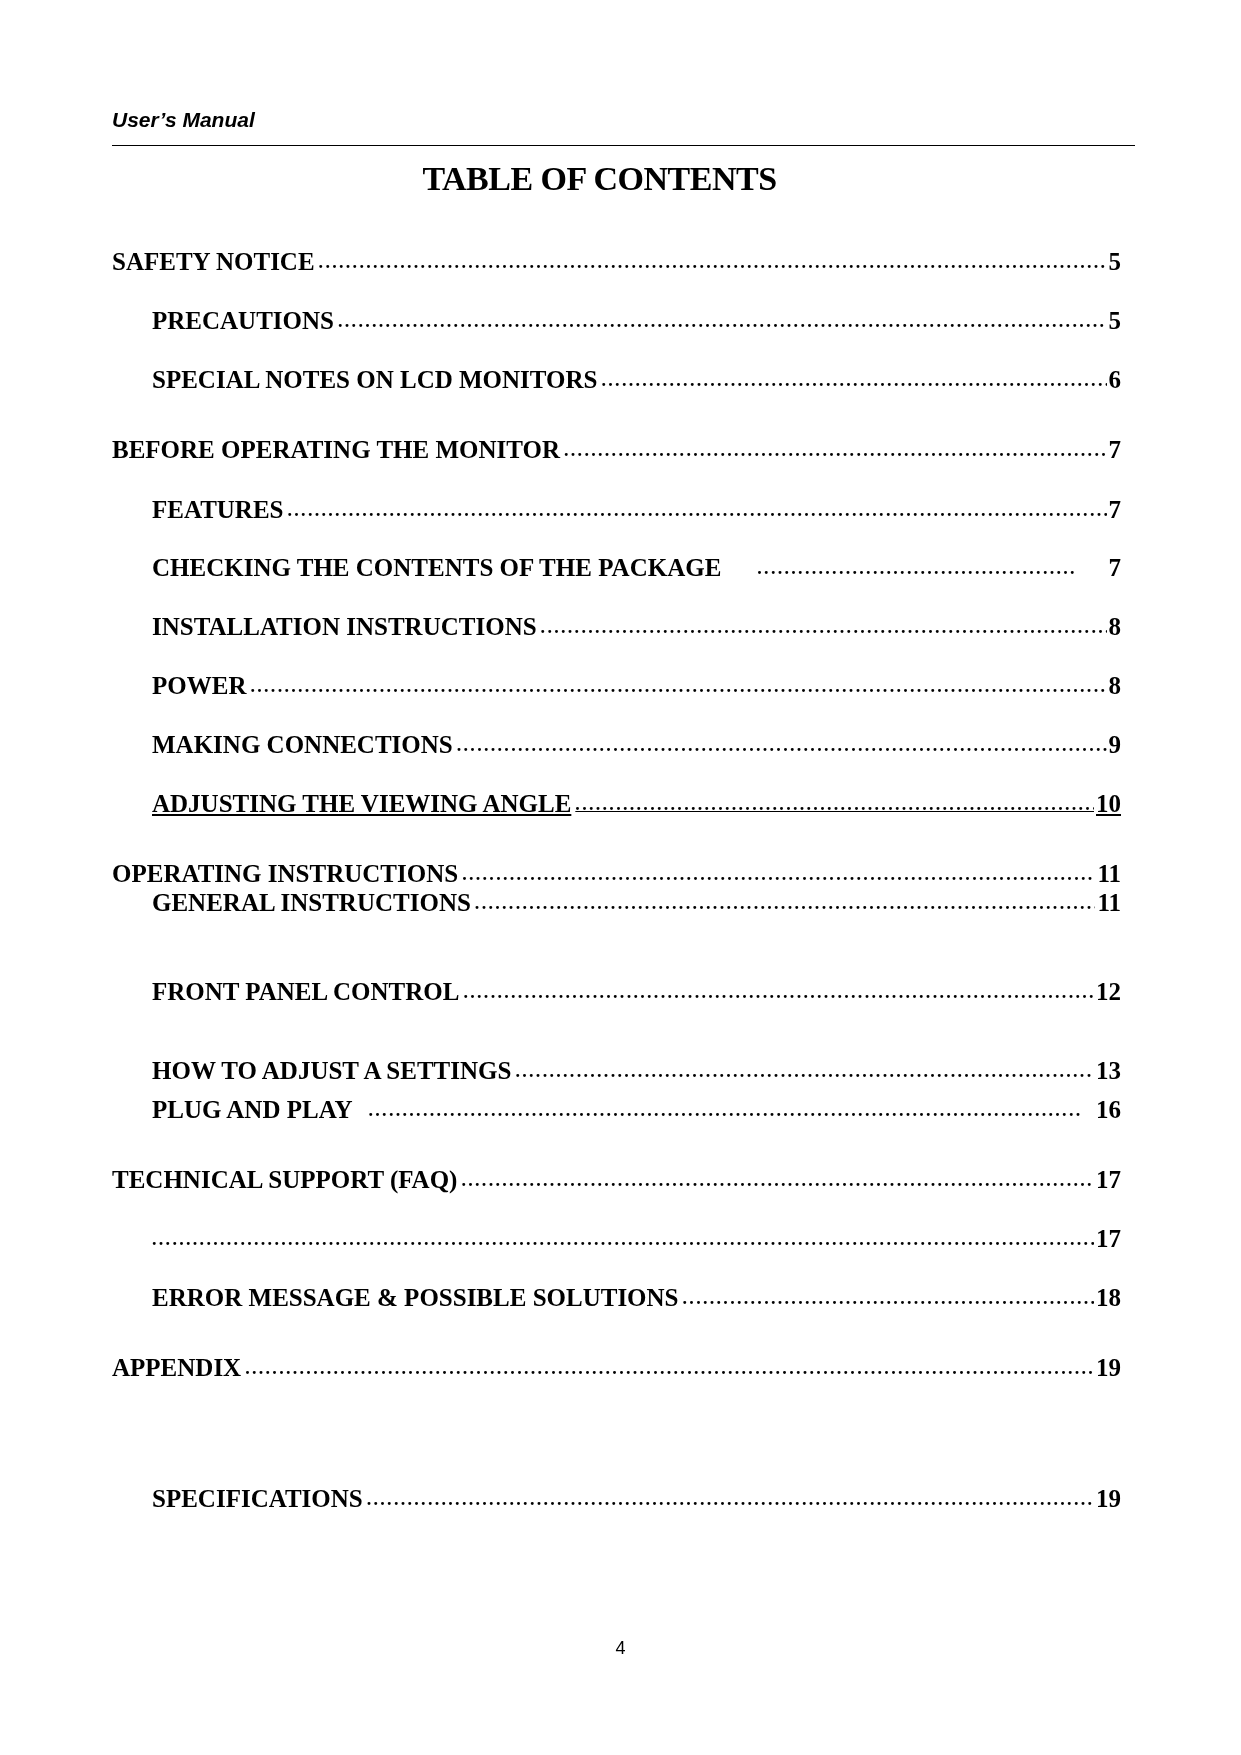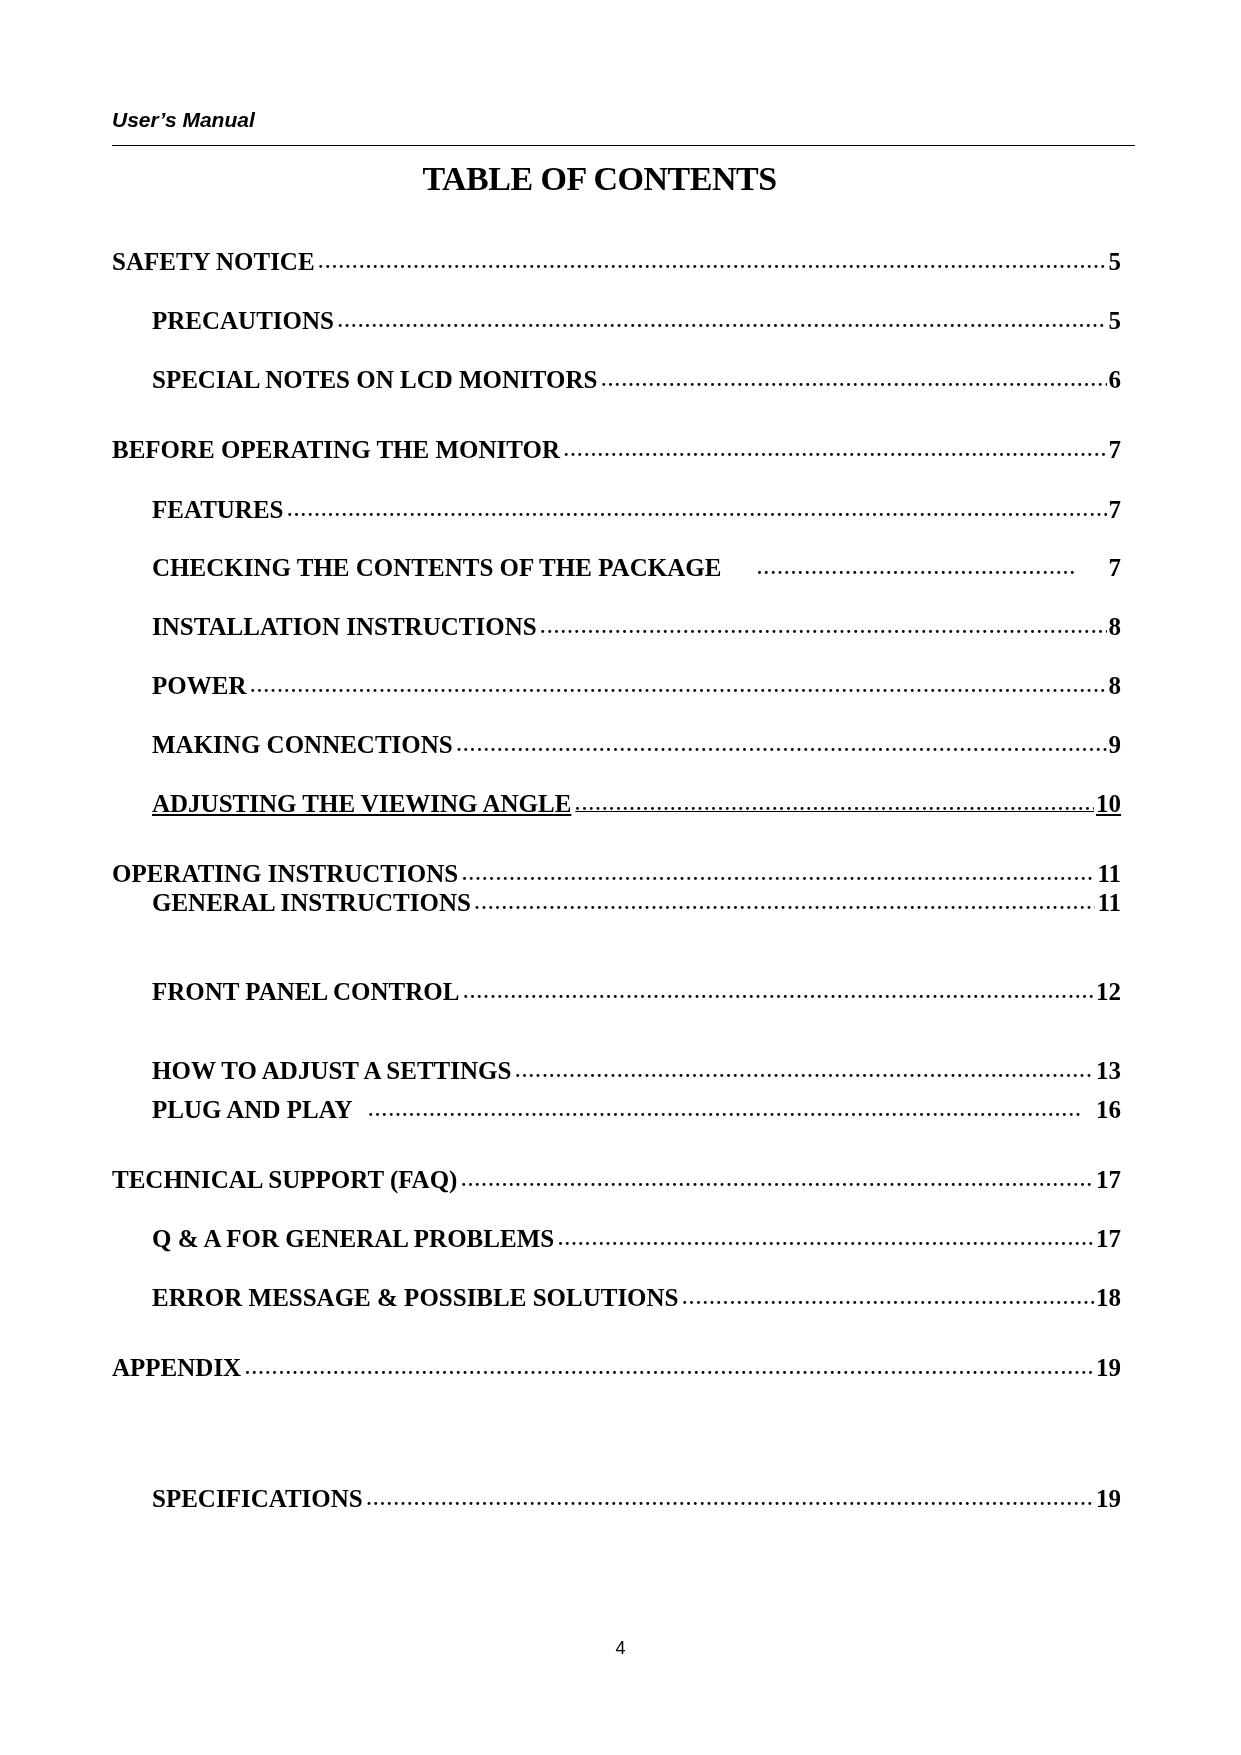--- a/index.html
+++ b/index.html
@@ -99,21 +99,20 @@
       <span class="label">PLUG AND PLAY</span>
       <span class="leader"></span>
       <span class="page">16</span>
     </div>
     <div class="entry l1" style="top: 1166px;">
       <span class="label">TECHNICAL SUPPORT (FAQ)</span>
       <span class="leader"></span>
       <span class="page">17</span>
     </div>
     <div class="entry l2" style="top: 1225px;">
-      <span class="label">Q &amp; A FOR GENERAL PROBLEMS</span>
       <span class="leader"></span>
       <span class="page">17</span>
     </div>
     <div class="entry l2" style="top: 1284px;">
       <span class="label">ERROR MESSAGE &amp; POSSIBLE SOLUTIONS</span>
       <span class="leader"></span>
       <span class="page">18</span>
     </div>
     <div class="entry l1" style="top: 1354px;">
       <span class="label">APPENDIX</span>

